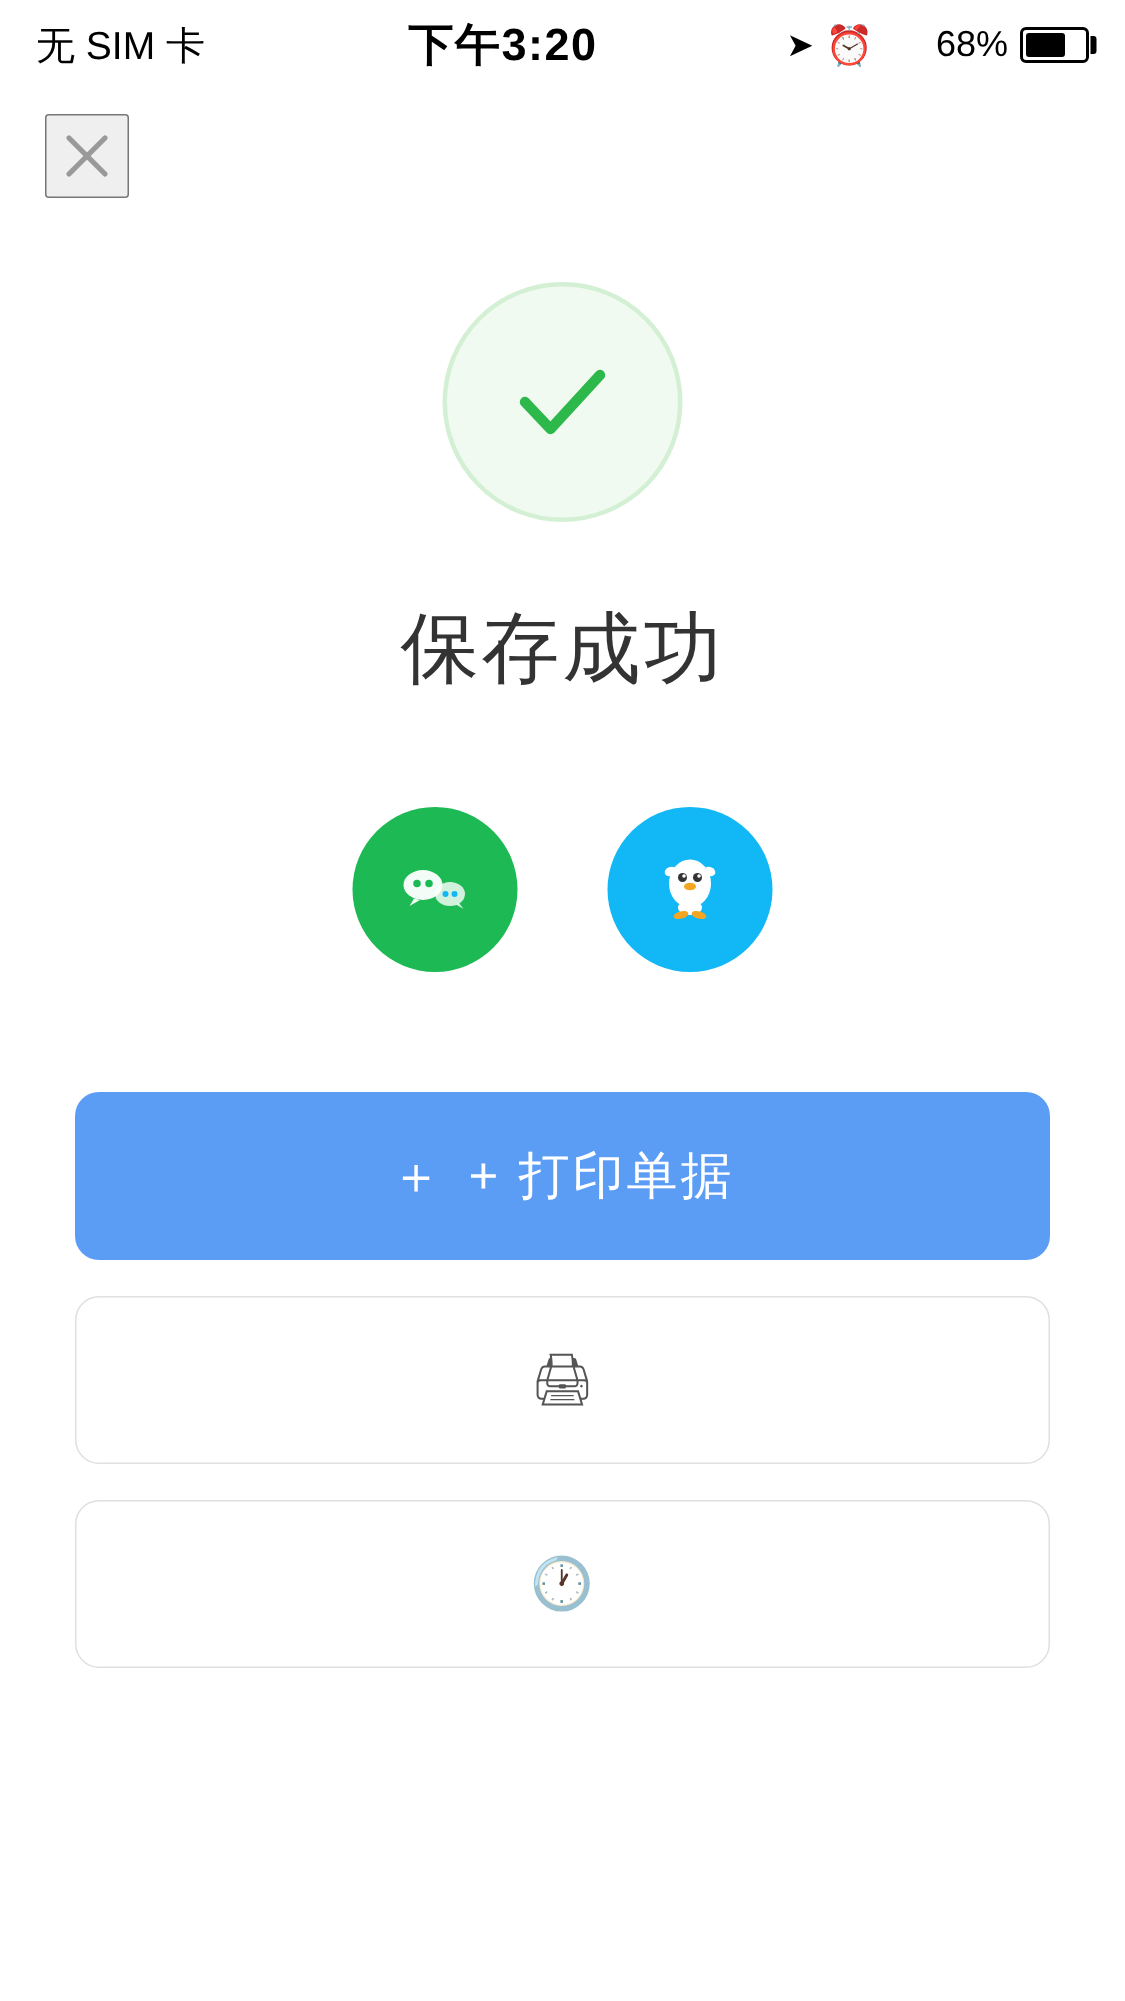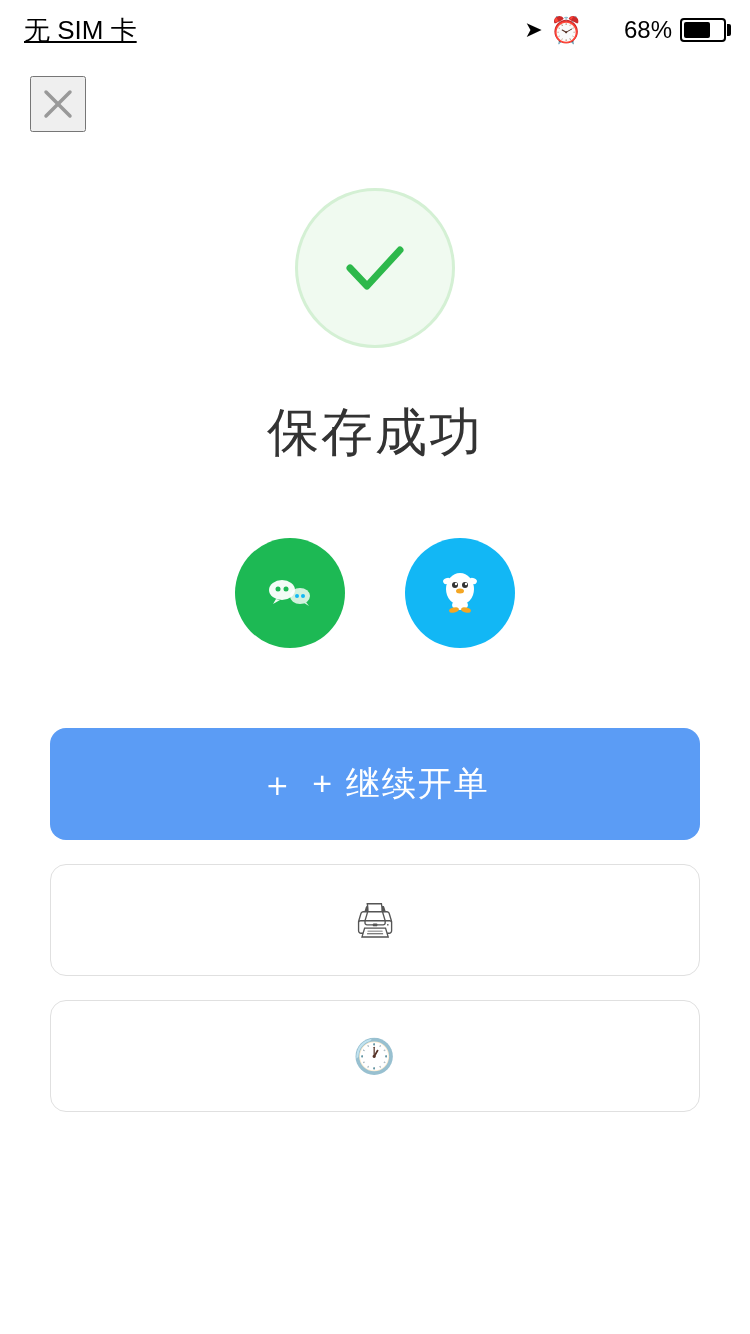--- a/index.html
+++ b/index.html
@@ -26,21 +26,20 @@
       flex-shrink: 0;
     }
 
     .status-left {
       display: flex;
       align-items: center;
       gap: 10px;
       font-size: 26px;
       color: #000;
       font-weight: 500;
-      text-decoration: underline;
     }
 
     .status-center {
       font-size: 30px;
       font-weight: 600;
       color: #000;
       letter-spacing: 1px;
     }
 
     .status-right {
@@ -244,20 +243,21 @@
   <div class="status-left">
     <span>无 SIM 卡</span>
     <span>
       <svg viewBox="0 0 30 22" fill="none" xmlns="http://www.w3.org/2000/svg">
         <path d="M15 18a2 2 0 1 1 0 4 2 2 0 0 1 0-4z" fill="#000"></path>
         <path d="M8.5 13.5C10.3 11.7 12.5 10.7 15 10.7s4.7 1 6.5 2.8" stroke="#000" stroke-width="2.2" fill="none" stroke-linecap="round"></path>
         <path d="M3.5 8.8C6.7 5.6 10.6 3.7 15 3.7s8.3 1.9 11.5 5.1" stroke="#000" stroke-width="2.2" fill="none" stroke-linecap="round"></path>
       </svg>
     </span>
   </div>
+  <div class="status-center">下午3:20</div>
   <div class="status-right">
     <span style="font-size:22px;">➤</span>
     <span style="font-size:26px;">⏰</span>
     <span style="font-size:24px;margin-left:33px;">68%</span>
     <div class="battery-container">
       <div class="battery-shape">
         <div class="battery-fill"></div>
       </div>
     </div>
   </div>
@@ -318,21 +318,21 @@
         <ellipse cx="24" cy="47" rx="5" ry="2.5" fill="#F4A623" transform="rotate(-15 24 47)"></ellipse>
         <ellipse cx="36" cy="47" rx="5" ry="2.5" fill="#F4A623" transform="rotate(15 36 47)"></ellipse>
       </svg>
     </button>
   </div>
 
   <div class="action-buttons">
 
     <button class="action-btn btn-primary">
       <span class="btn-icon">＋</span>
-      <span class="btn-label">+ 继续开单</span>
+      <span class="btn-label">+ 打印单据</span>
     </button>
 
     <button class="action-btn btn-secondary">
       <span class="btn-icon">🖨</span>
     </button>
 
     <button class="action-btn btn-secondary">
       <span class="btn-icon">🕐</span>
     </button>
 

